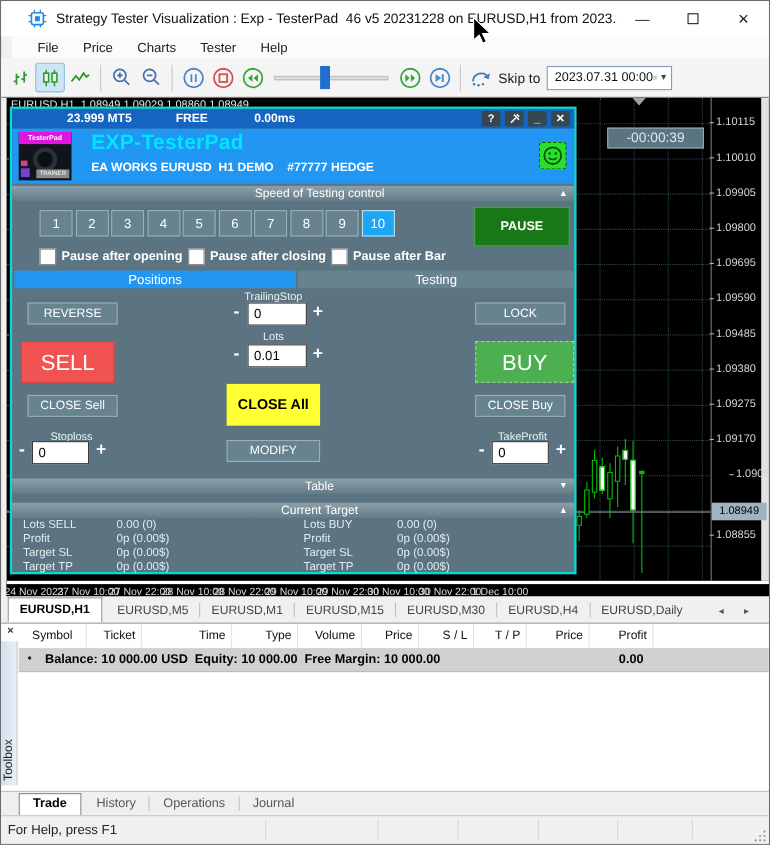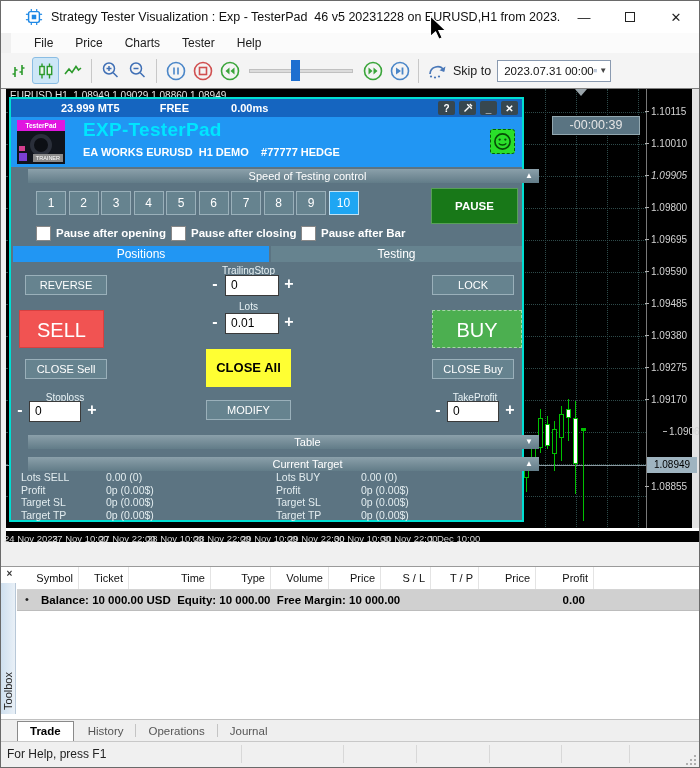--- a/index.html
+++ b/index.html
@@ -76,21 +76,21 @@
   .logo-top { height:11px; background:#e016e0; color:#fff; font-size:6.5px; font-weight:bold; text-align:center; line-height:11px; }
   .logo-circle { position:absolute; left:13px; top:14px; width:22px; height:22px; border-radius:50%;
                  background:#0c0f14; border:4px solid #2a2f3a; }
   .logo-badge { position:absolute; right:2px; bottom:2px; background:#8a8a8a; color:#fff; font-size:5.5px; padding:1px 3px; }
   .logo-chip1 { position:absolute; left:2px; bottom:3px; width:8px; height:8px; background:#7b3fd4; }
   .logo-chip2 { position:absolute; left:2px; bottom:13px; width:6px; height:5px; background:#d43f8f; }
   .p-title { position:absolute; left:72px; top:2px; font-size:19px; font-weight:bold; color:var(--accent_cyan,#00e5ff); letter-spacing:.3px; }
   .p-subtitle { position:absolute; left:72px; top:29px; font-size:11px; font-weight:bold; color:#fff; white-space:pre; }
   .smiley { position:absolute; right:7px; top:12px; width:25px; height:25px; background:#2adf2a;
             border-radius:3px; display:flex; align-items:center; justify-content:center; border:1px dashed #0a5a0a; }
-  .secbar { position:absolute; left:17px; width:100%; height:14px; background:linear-gradient(#8ba0aa,#627c88);
+  .secbar { position:absolute; left:0; width:100%; height:14px; background:linear-gradient(#8ba0aa,#627c88);
             color:#fff; font-size:11px; text-align:center; line-height:14px;padding-left:48px; }
   .secarrow { position:absolute; right:6px; top:0; font-size:8px; line-height:14px; color:#fff; }
   .speed-btn { position:absolute; top:0; width:30px; height:24px; background:var(--button_gray,#66838f);
                border:1px solid #9ab0ba; color:#fff; font-size:12px; text-align:center; line-height:22px; }
   .speed-btn.active { background:var(--active_blue,#1ea6f3); border-color:#bfe2f5; }
   .pause-btn { position:absolute; left:420px; top:89px; width:87px; height:36px; background:var(--pause_green,#187818);
                border:1px solid #57a057; color:#fff; font-size:11.5px; font-weight:bold; text-align:center; line-height:34px; }
   .cbwrap { position:absolute; top:126px; height:16px; display:flex; align-items:center; }
   .cbbox { width:15px; height:15px; background:#fff; border:1px solid #888; }
   .cblabel { margin-left:5px; color:#fff; font-size:11.5px; font-weight:bold; white-space:nowrap; }
@@ -312,21 +312,21 @@
         <div class="gridv" style="left: 632px;"></div>
       </div>
     <div class="axisline"></div>
     <div class="scrollstrip"></div>
     <span class="ohlc">EURUSD,H1  1.08949 1.09029 1.08860 1.08949</span>
     <div class="chart-marker"></div>
     <div class="timerbox">-00:00:39</div>
     <div id="paxis">
         <div class="ptick" style="top: 17px;">1.10115</div>
         <div class="ptick" style="top: 49px;">1.10010</div>
-        <div class="ptick" style="top: 81px; font-style: italic;">1.09905</div>
+        <div class="ptick" style="top: 81px;">1.09905</div>
         <div class="ptick" style="top: 113px;">1.09800</div>
         <div class="ptick" style="top: 145px;">1.09695</div>
         <div class="ptick" style="top: 177px;">1.09590</div>
         <div class="ptick" style="top: 209px;">1.09485</div>
         <div class="ptick" style="top: 241px;">1.09380</div>
         <div class="ptick" style="top: 273px;">1.09275</div>
         <div class="ptick" style="top: 305px;">1.09170</div>
         <div class="ptick" style="top: 337px; margin-left: 18px;">1.09065</div>
         <div class="ptick" style="top: 392px;">1.08855</div>
       </div>
@@ -506,28 +506,43 @@
             <div class="tv">0p (0.00$)</div>
           </div>
           <div class="trow">
             <div class="tl">Target TP</div>
             <div class="tv">0p (0.00$)</div>
           </div>
         </div>
     </div>
   </div>
 
+  <div class="charttabs" id="charttabs">
+      <div class="ctab active">EURUSD,H1</div>
+      <div class="ctab">EURUSD,M5</div>
+      <div class="ctab-sep"></div>
+      <div class="ctab">EURUSD,M1</div>
+      <div class="ctab-sep"></div>
+      <div class="ctab">EURUSD,M15</div>
+      <div class="ctab-sep"></div>
+      <div class="ctab">EURUSD,M30</div>
+      <div class="ctab-sep"></div>
+      <div class="ctab">EURUSD,H4</div>
+      <div class="ctab-sep"></div>
+      <div class="ctab">EURUSD,Daily</div>
+      <div class="tab-arrows">◂ ▸</div>
+    </div>
 
   <div class="toolbox">
     <div class="tb-close">×</div>
     <div class="tb-strip">
       <span class="tb-vlabel">Toolbox</span>
     </div>
     <div class="thead" id="thead">
-        <div class="thcell" style="width: 62px; text-align: right;">Symbol</div>
+        <div class="thcell" style="width: 62px; text-align: center;">Symbol</div>
         <div class="thcell" style="width: 50px; text-align: right;">Ticket</div>
         <div class="thcell" style="width: 82px; text-align: right;">Time</div>
         <div class="thcell" style="width: 60px; text-align: right;">Type</div>
         <div class="thcell" style="width: 58px; text-align: right;">Volume</div>
         <div class="thcell" style="width: 52px; text-align: right;">Price</div>
         <div class="thcell" style="width: 50px; text-align: right;">S / L</div>
         <div class="thcell" style="width: 48px; text-align: right;">T / P</div>
         <div class="thcell" style="width: 57px; text-align: right;">Price</div>
         <div class="thcell" style="width: 58px; text-align: right;">Profit</div>
       </div>

